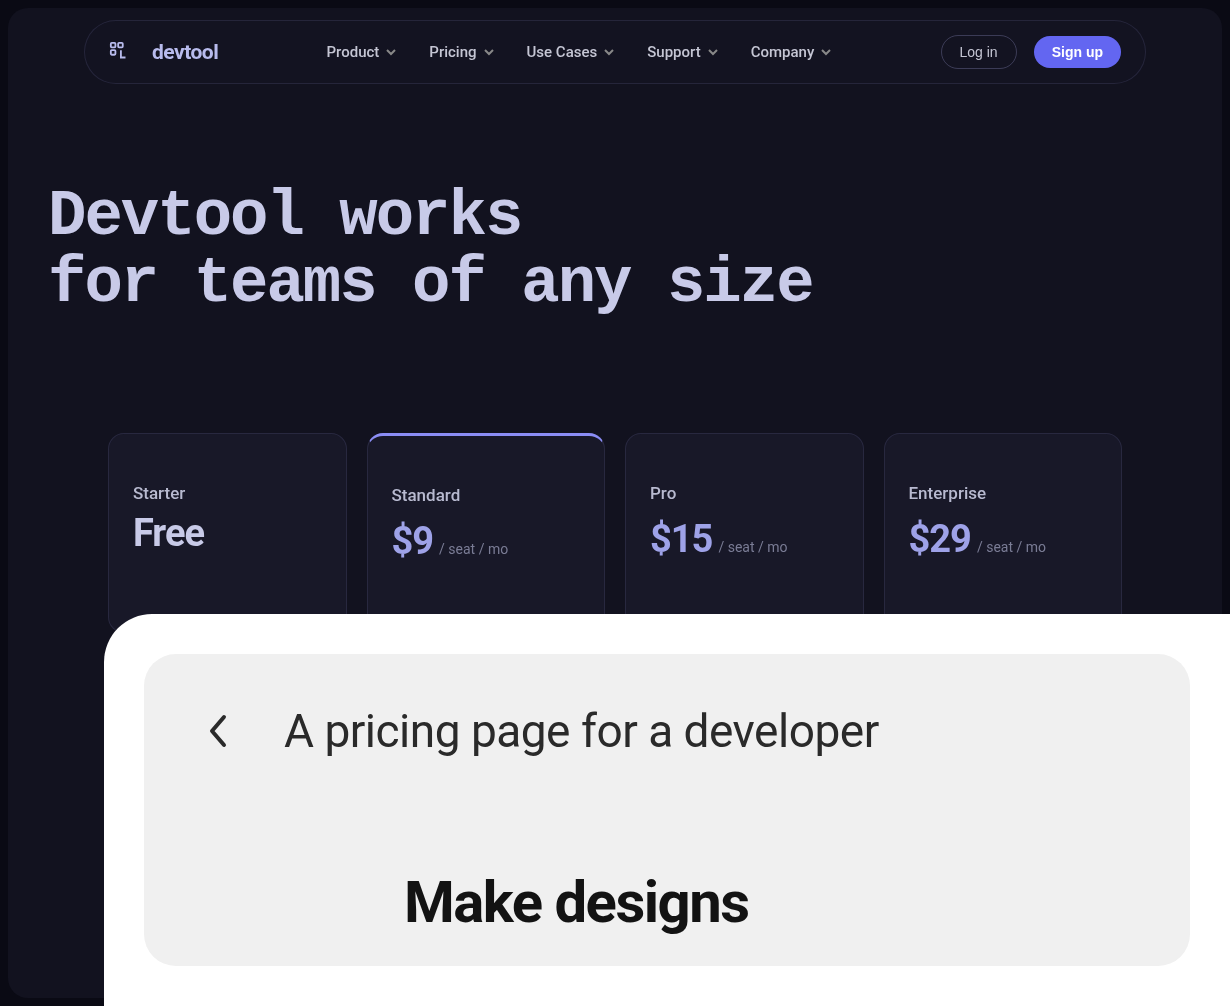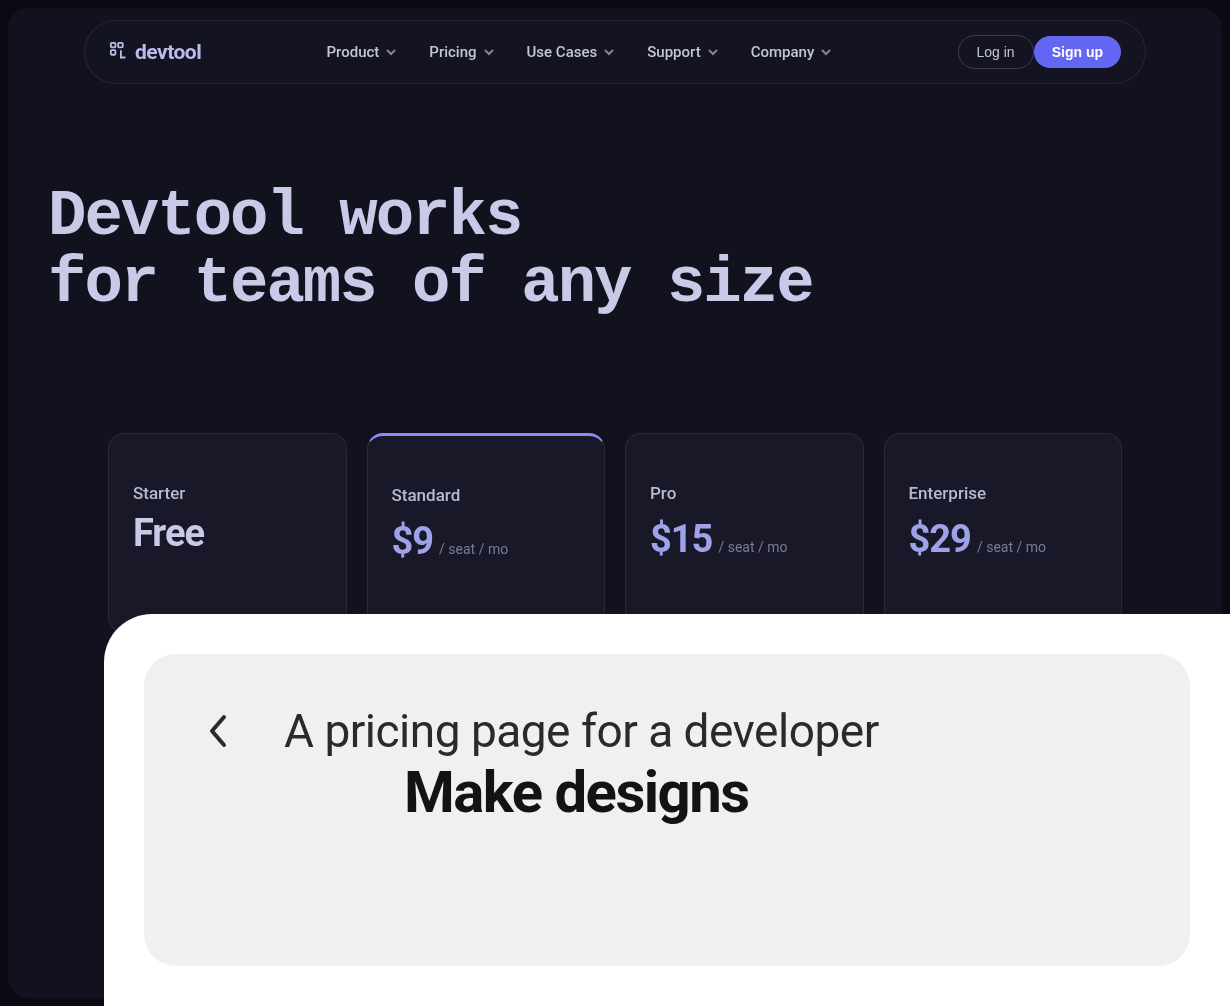--- a/index.html
+++ b/index.html
@@ -34,21 +34,21 @@
       padding: 14px 24px;
       margin: 12px 76px;
       background: rgba(20, 20, 35, 0.6);
       border: 1px solid rgba(80, 80, 120, 0.3);
       border-radius: 32px;
     }
     
     .logo {
       display: flex;
       align-items: center;
-      gap: 4px;
+      gap: 21px;
       color: #b8bbed;
       font-size: 21px;
       font-weight: 700;
       letter-spacing: -0.5px;
     }
     
     .logo-icon {
       width: 22px;
       height: 22px;
       display: flex;
@@ -72,21 +72,21 @@
       cursor: pointer;
     }
     
     .chevron-down {
       width: 12px;
       height: 12px;
     }
     
     .nav-actions {
       display: flex;
-      gap: 0;
+      gap: 17px;
       align-items: center;
     }
     
     .btn-login {
       padding: 8px 18px;
       background: transparent;
       border: 1px solid rgba(100, 100, 140, 0.5);
       border-radius: 20px;
       color: #c5c6d4;
       font-size: 14px;
@@ -220,20 +220,21 @@
       font-size: 46px;
       font-weight: 400;
       color: #2a2a2a;
       letter-spacing: -0.5px;
     }
     
     .overlay-heading {
       font-size: 58px;
       font-weight: 700;
       color: #131313;
+      margin-top: 110px;
       margin-left: 200px;
       letter-spacing: -1.5px;
     }
   </style>
 </head>
 <body>
 
 <div class="app-container">
 
   <nav class="navbar">

